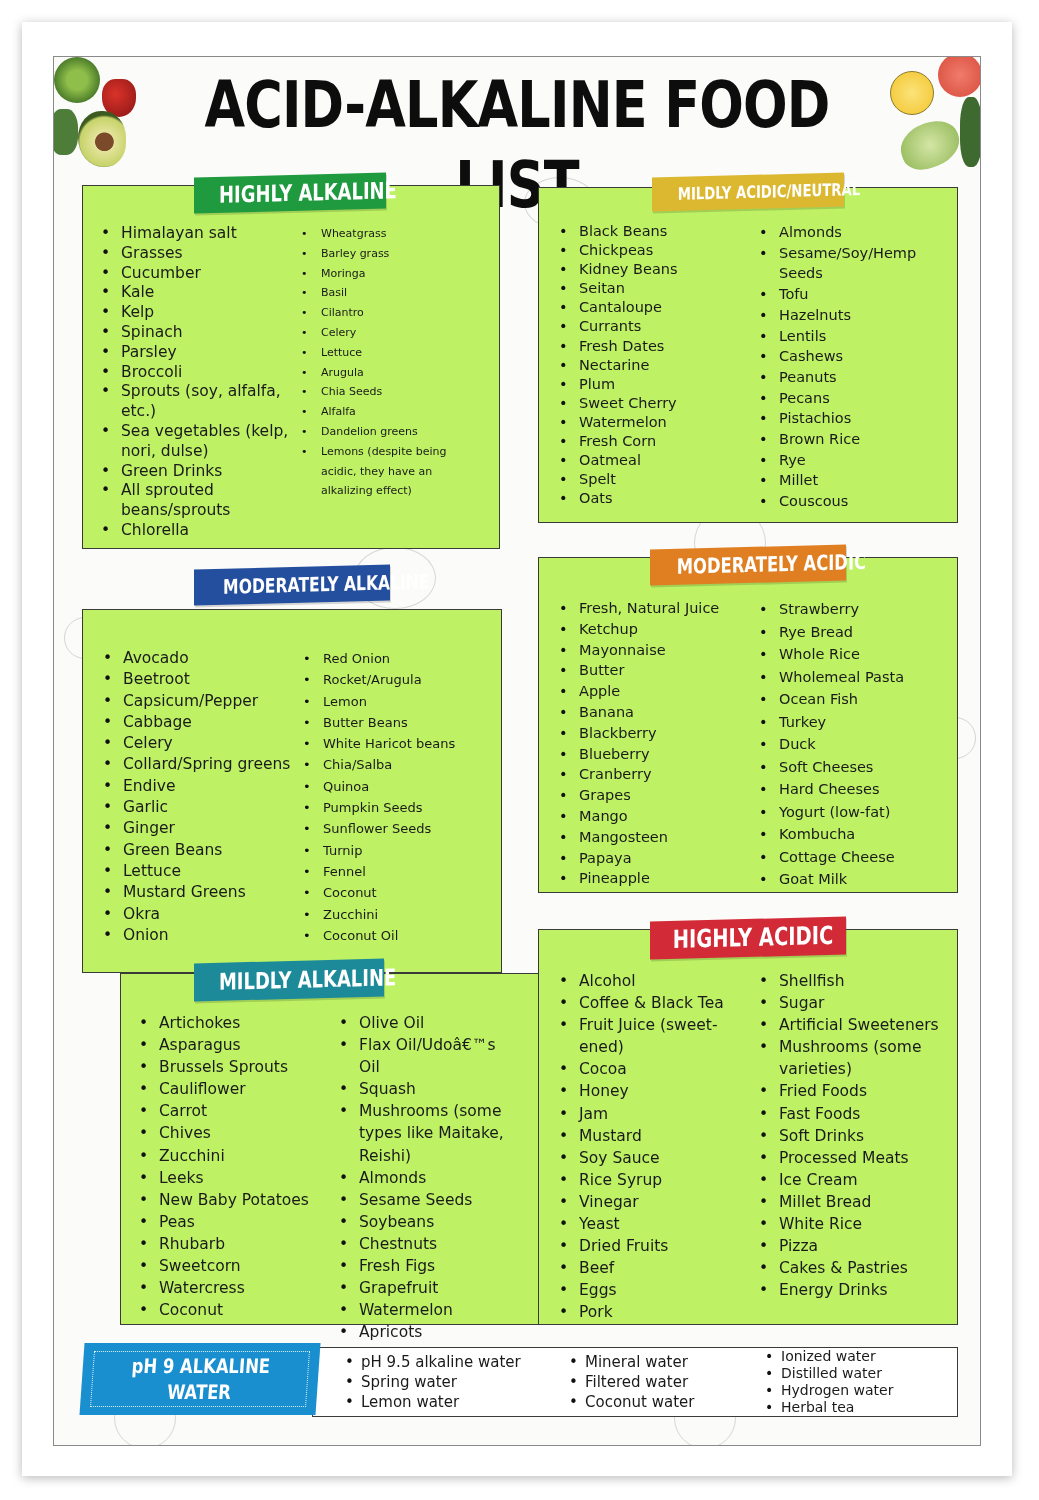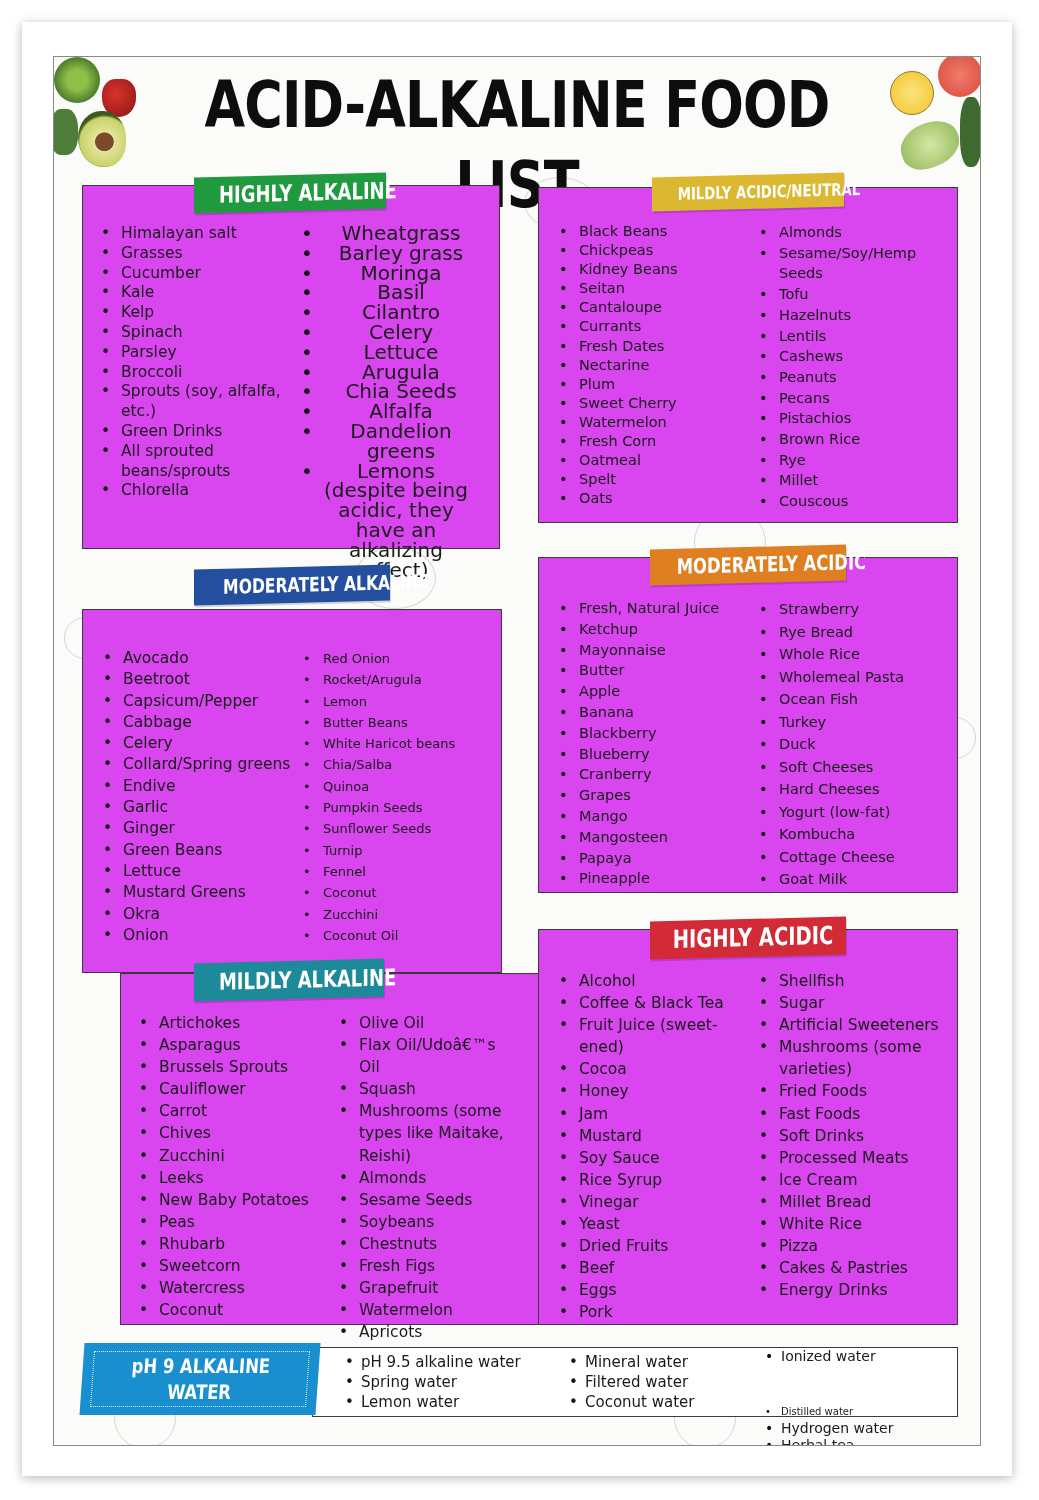--- a/index.html
+++ b/index.html
@@ -1,21 +1,21 @@
 <!DOCTYPE html>
 <html><head>
 <meta charset="utf-8">
 <style>
   html,body{margin:0;padding:0;}
   body{width:1039px;height:1500px;background:#ffffff;position:relative;overflow:hidden;font-family:"Liberation Sans","DejaVu Sans",sans-serif;}
   .sheet{position:absolute;left:22px;top:22px;width:990px;height:1454px;background:#fff;box-shadow:0 2px 10px rgba(0,0,0,0.28);}
   .poster{position:absolute;left:53px;top:56px;width:926px;height:1388px;background:#fbfbf9;border:1px solid #8a8a8a;overflow:hidden;}
   .doodle{position:absolute;border:1px solid #d6d6d6;border-radius:50%;}
   .title{position:absolute;left:0;top:8px;width:926px;text-align:center;font-family:"DejaVu Sans","Liberation Sans",sans-serif;font-weight:bold;font-size:64px;letter-spacing:-1px;color:#0d0d0d;transform:scaleX(0.82);transform-origin:center;line-height:80px;}
-  .box{position:absolute;background:#d946ef;border:1.5px solid #3a3a3a;}
+  .box{position:absolute;background:#bef264;border:1.5px solid #3a3a3a;}
   .banner{position:absolute;color:#fff;font-family:"DejaVu Sans","Liberation Sans",sans-serif;font-weight:bold;text-align:center;transform:skewY(-1.5deg);box-shadow:1px 2px 0 rgba(0,0,0,0.15);white-space:nowrap;}
   .banner span{display:inline-block;transform:scaleX(0.78);transform-origin:center;}
   .cols{position:absolute;display:flex;}
   ul.items{list-style:none;margin:0;padding:0;}
   ul.items li{position:relative;padding-left:20px;color:#1a1a1a;font-family:"DejaVu Sans","Liberation Sans",sans-serif;}
   ul.items li::before{content:"\2022";position:absolute;left:0;top:0;color:#111;}
   .fruit{position:absolute;border-radius:50%;}
   .water-banner{position:absolute;left:28px;top:1286px;width:236px;height:72px;background:#1a8fd0;transform:skewX(-4deg);}
   .water-inner{position:absolute;left:10px;top:8px;right:10px;bottom:8px;border:1px dotted #d8f0ff;color:#fff;font-family:"DejaVu Sans",sans-serif;font-weight:bold;font-size:20px;text-align:center;line-height:26px;display:flex;flex-direction:column;justify-content:center;}
   .water-inner span{transform:scaleX(0.82);display:block;}
@@ -55,25 +55,26 @@
       <ul class="items" style="width:200px;font-size:15.5px;line-height:19.8px;">
         <li>Himalayan salt</li>
         <li>Grasses</li>
         <li>Cucumber</li>
         <li>Kale</li>
         <li>Kelp</li>
         <li>Spinach</li>
         <li>Parsley</li>
         <li>Broccoli</li>
         <li style="width:170px;">Sprouts (soy, alfalfa, etc.)</li>
+        <li style="width:170px;">Sea vegetables (kelp, nori, dulse)</li>
         <li>Green Drinks</li>
         <li style="width:120px;">All sprouted beans/sprouts</li>
         <li>Chlorella</li>
       </ul>
-      <ul class="items" style="width:180px;font-size:20px;line-height:19.8px;text-align:center;">
+      <ul class="items" style="width:180px;font-size:11px;line-height:19.8px;">
         <li>Wheatgrass</li>
         <li>Barley grass</li>
         <li>Moringa</li>
         <li>Basil</li>
         <li>Cilantro</li>
         <li>Celery</li>
         <li>Lettuce</li>
         <li>Arugula</li>
         <li>Chia Seeds</li>
         <li>Alfalfa</li>
@@ -295,21 +296,21 @@
     <div class="wcol" style="left:256px;">
       <ul class="items">
         <li>Mineral water</li>
         <li>Filtered water</li>
         <li>Coconut water</li>
       </ul>
     </div>
     <div class="wcol" style="left:452px;top:0;">
       <ul class="items" style="font-size:14px;">
         <li style="line-height:17px;font-size:14px;">Ionized water</li>
-        <li style="line-height:17px;font-size:10px;margin-top:38px;">Distilled water</li>
+        <li style="line-height:17px;font-size:14px;">Distilled water</li>
         <li style="line-height:17px;font-size:14px;">Hydrogen water</li>
         <li style="line-height:17px;font-size:14px;">Herbal tea</li>
       </ul>
     </div>
   </div>
   <div class="water-banner">
     <div class="water-inner">
       <span>pH 9 ALKALINE</span>
       <span>WATER</span>
     </div>

